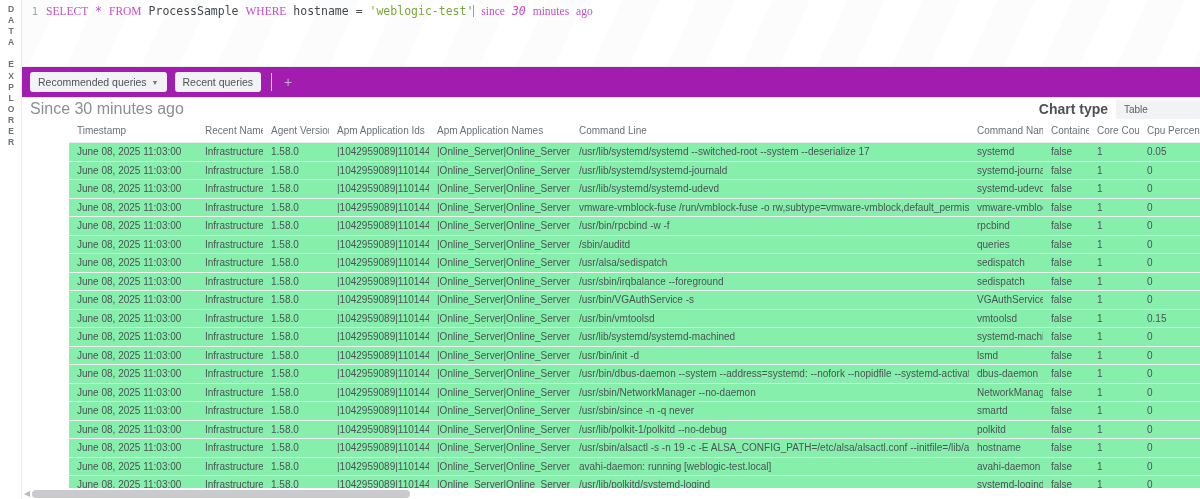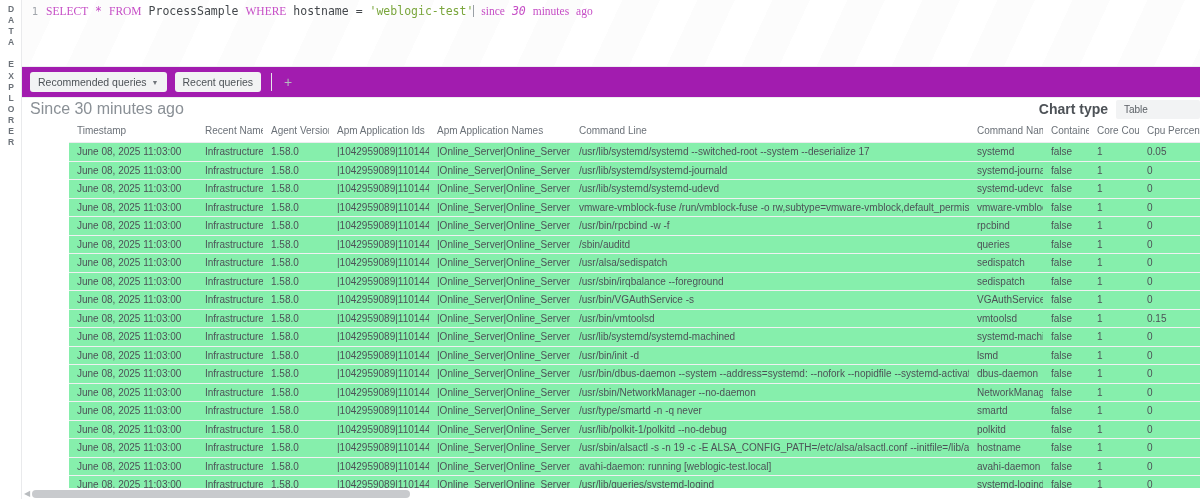--- a/index.html
+++ b/index.html
@@ -432,21 +432,21 @@
             <td>1</td>
             <td>0</td>
             <td>0</td>
           </tr>
           <tr>
             <td>June 08, 2025 11:03:00</td>
             <td>Infrastructure</td>
             <td>1.58.0</td>
             <td>|1042959089|1101442771|</td>
             <td>|Online_Server|Online_Server (Staging)|</td>
-            <td>/usr/type/smartd -n -q never</td>
+            <td>/usr/sbin/since -n -q never</td>
             <td>smartd</td>
             <td>false</td>
             <td>1</td>
             <td>0</td>
             <td>0</td>
           </tr>
           <tr>
             <td>June 08, 2025 11:03:00</td>
             <td>Infrastructure</td>
             <td>1.58.0</td>
@@ -484,21 +484,21 @@
             <td>1</td>
             <td>0</td>
             <td>0</td>
           </tr>
           <tr class="row-partial">
             <td>June 08, 2025 11:03:00</td>
             <td>Infrastructure</td>
             <td>1.58.0</td>
             <td>|1042959089|1101442771|</td>
             <td>|Online_Server|Online_Server (Staging)|</td>
-            <td>/usr/lib/queries/systemd-logind</td>
+            <td>/usr/lib/polkitd/systemd-logind</td>
             <td>systemd-logind</td>
             <td>false</td>
             <td>1</td>
             <td>0</td>
             <td>0</td>
           </tr>
         </tbody>
     </table>
   </div>
 

